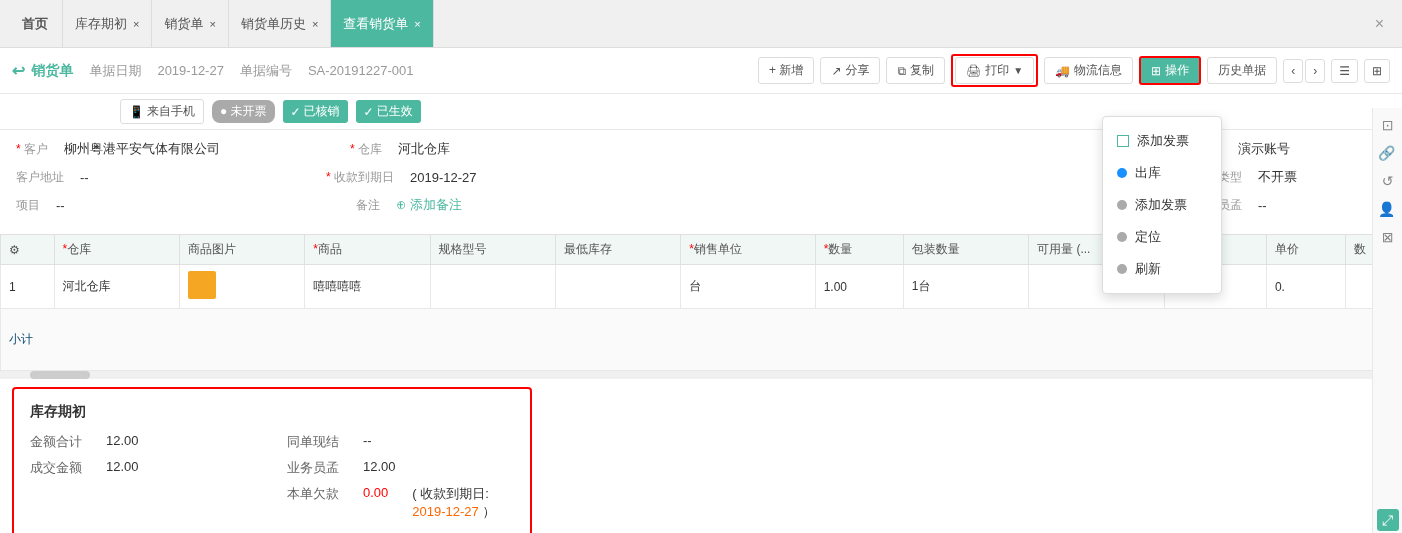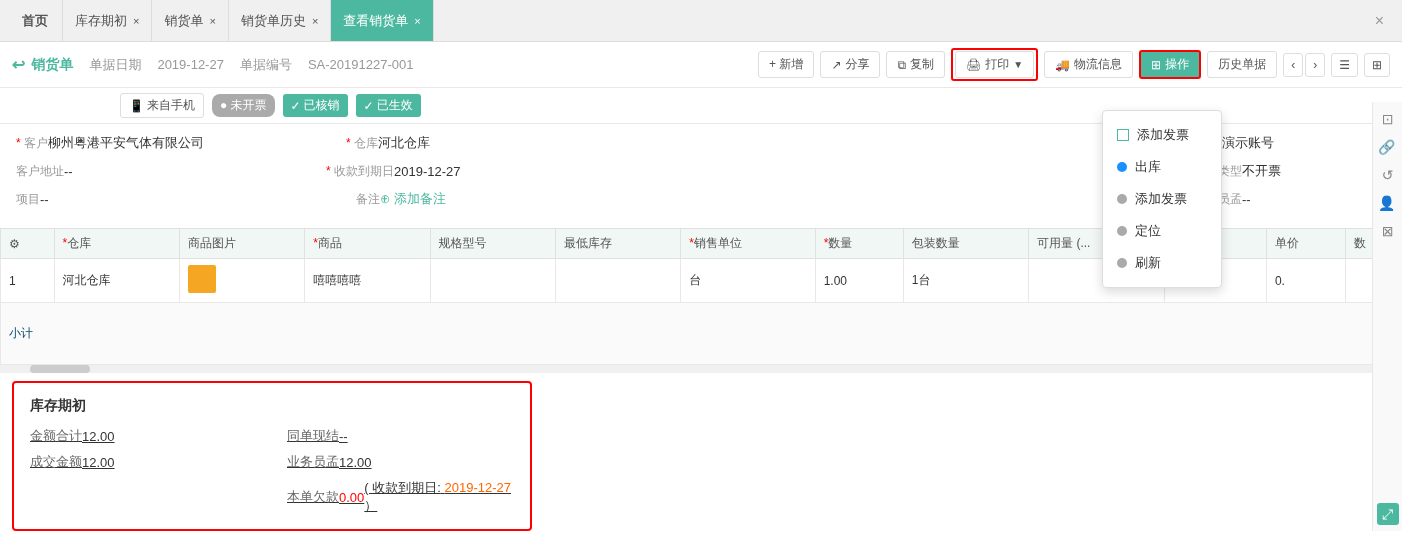--- a/index.html
+++ b/index.html
@@ -1,19 +1,19 @@
 <!DOCTYPE html>
 <html><head>
   <meta charset="utf-8">
   <style>
     * { box-sizing: border-box; margin: 0; padding: 0; }
     body { font-family: 'Microsoft YaHei', Arial, sans-serif; font-size: 13px; background: #f5f5f5; color: #333; overflow: hidden; }
 
     
-    .tab-bar { display: flex; align-items: center; background: #f0f0f0; border-bottom: 1px solid #ddd; height: 42px; padding: 0 8px; }
+    .tab-bar { display: flex; align-items: center; background: #f0f0f0; border-bottom: 1px solid #ddd; height: 48px; padding: 0 8px; }
     .tab-item { display: flex; align-items: center; padding: 0 12px; height: 100%; cursor: pointer; font-size: 13px; color: #555; border-right: 1px solid #ddd; white-space: nowrap; }
     .tab-item.active { background: #4db8a0; color: #fff; border-radius: 0; }
     .tab-item .close-icon { margin-left: 6px; font-size: 11px; cursor: pointer; }
     .tab-item:first-child { padding: 0 14px; font-weight: bold; }
     .close-btn-top { margin-left: auto; cursor: pointer; font-size: 16px; color: #999; padding: 0 10px; }
 
     
     .toolbar { display: flex; align-items: center; padding: 6px 12px; border-bottom: 1px solid #e8e8e8; background: #fff; gap: 6px; position: relative; }
     .doc-title { display: flex; align-items: center; gap: 6px; color: #4db8a0; font-weight: bold; font-size: 14px; margin-right: 10px; }
     .doc-info { display: flex; align-items: center; gap: 16px; font-size: 13px; color: #333; }
@@ -23,40 +23,40 @@
 
     
     .toolbar2 { display: flex; align-items: center; padding: 5px 12px; background: #fff; border-bottom: 1px solid #e8e8e8; gap: 8px; }
     .btn-sm { display: flex; align-items: center; gap: 3px; padding: 3px 8px; border: 1px solid #ddd; border-radius: 3px; cursor: pointer; font-size: 12px; background: #fff; color: #555; white-space: nowrap; }
     .btn-status-gray { background: #aaa; color: #fff; border: none; border-radius: 8px; padding: 3px 8px; font-size: 12px; cursor: pointer; }
     .btn-check { background: #4db8a0; color: #fff; border: none; border-radius: 3px; padding: 3px 8px; font-size: 12px; cursor: pointer; }
 
     
     .form-section { padding: 10px 16px; background: #fff; }
     .form-row { display: flex; align-items: center; margin-bottom: 10px; flex-wrap: wrap; gap: 10px; }
-    .field-group { display: flex; align-items: center; gap: 0; min-width: 200px; }
+    .field-group { display: flex; align-items: center; gap: 16px; min-width: 200px; }
     .field-label { color: #999; font-size: 12px; white-space: nowrap; }
     .field-label.required::before { content: '* '; color: red; }
     .field-value { color: #333; font-size: 13px; }
     .add-note { color: #4db8a0; cursor: pointer; font-size: 13px; }
 
     
     .table-section { margin: 0 0 0 0; }
     table { width: 100%; border-collapse: collapse; font-size: 12px; }
     thead th { background: #f0f7f5; border: 1px solid #e0e0e0; padding: 6px 8px; text-align: left; color: #555; white-space: nowrap; font-weight: normal; }
     tbody td { border: 1px solid #e8e8e8; padding: 6px 8px; color: #333; white-space: nowrap; }
     tbody tr:nth-child(odd) { background: #fff; }
     tbody tr.subtotal { background: #fafafa; color: #999; }
     .product-img { width: 28px; height: 28px; background: #f5a623; border-radius: 2px; display: inline-block; }
 
     
     .bottom-info { border: 2px solid red; border-radius: 4px; margin: 8px 12px; padding: 14px 16px; background: #fff; max-width: 520px; }
     .bottom-info h4 { font-size: 14px; font-weight: bold; margin-bottom: 12px; }
     .info-grid { display: grid; grid-template-columns: 1fr 1fr; gap: 8px 30px; }
-    .info-row { display: flex; gap: 0; align-items: center; font-size: 13px; text-decoration: underline; }
+    .info-row { display: flex; gap: 24px; font-size: 13px; }
     .info-label { color: #666; white-space: nowrap; }
     .info-value { color: #333; }
     .info-value.red { color: red; }
     .info-value.orange { color: #ff6600; }
 
     
     .dropdown-menu { position: absolute; top: 68px; right: 180px; background: #fff; border: 1px solid #ddd; border-radius: 4px; box-shadow: 0 4px 12px rgba(0,0,0,0.15); z-index: 100; min-width: 120px; padding: 8px 0; }
     .dropdown-item { display: flex; align-items: center; gap: 8px; padding: 7px 14px; cursor: pointer; font-size: 13px; color: #333; }
     .dot { width: 10px; height: 10px; border-radius: 50%; display: inline-block; }
     .dot-blue { background: #1890ff; }

